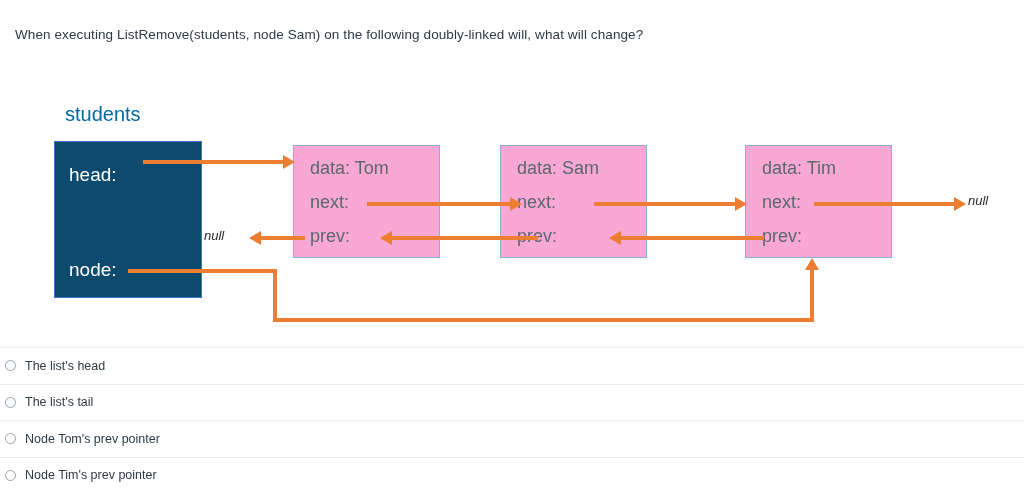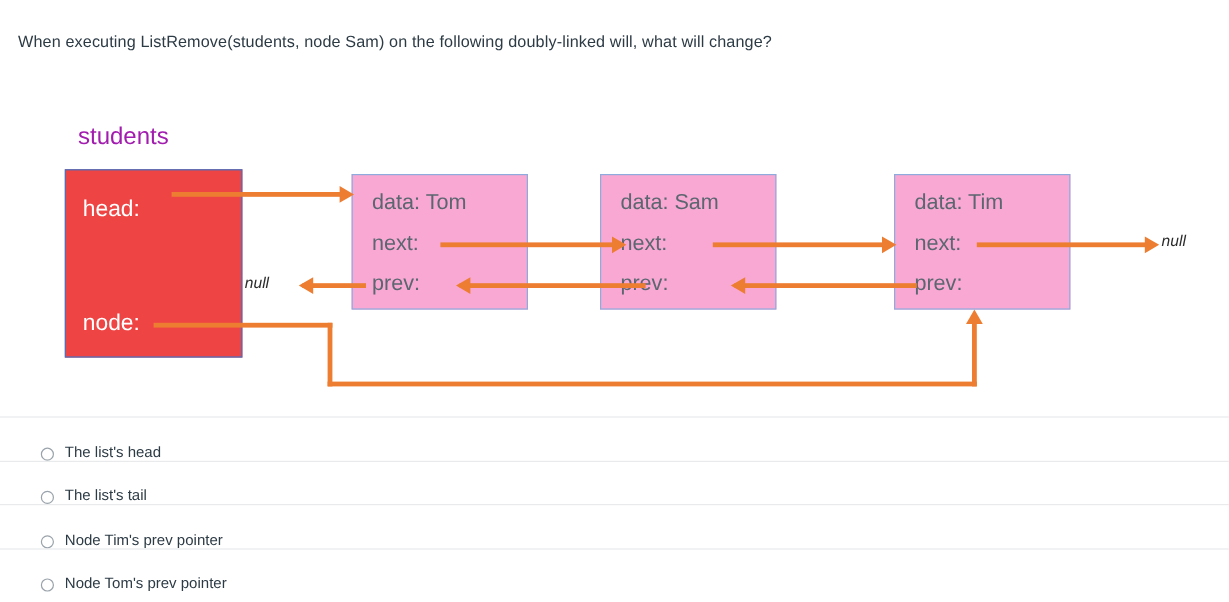--- a/index.html
+++ b/index.html
@@ -34,31 +34,31 @@
     top: 60px;
     width: 1024px;
     height: 285px;
   }
 
   #students-label {
     position: absolute;
     left: 65px;
     top: 43px;
     font-size: 20px;
-    color: #a21caf;
+    color: #0369a1;
     white-space: nowrap;
   }
 
   #students-box {
     position: absolute;
     left: 54px;
     top: 81px;
     width: 148px;
     height: 157px;
-    background: #ef4444;
+    background: #0c4a6e;
     border: 1px solid #4472c4;
     box-sizing: border-box;
   }
   #students-box .field {
     position: absolute;
     left: 14px;
     color: #ffffff;
     font-size: 19px;
     white-space: nowrap;
   }
@@ -138,22 +138,22 @@
     position: absolute;
     left: 0;
     top: 347px;
     width: 1024px;
   }
   .option-row {
     position: relative;
     height: 36.5px;
     border-top: 1px solid #e8eaec;
     display: flex;
-    align-items: flex-end;
-    padding-left: 34px;
+    align-items: center;
+    padding-left: 5px;
     box-sizing: border-box;
   }
   .radio {
     width: 11px;
     height: 11px;
     border: 1px solid #9aa3ab;
     border-radius: 50%;
     box-sizing: border-box;
     flex: 0 0 auto;
   }
@@ -235,21 +235,21 @@
     <span class="option-label">The list's head</span>
   </div>
 
   <div class="option-row">
     <span class="radio"></span>
     <span class="option-label">The list's tail</span>
   </div>
 
   <div class="option-row">
     <span class="radio"></span>
+    <span class="option-label">Node Tom's prev pointer</span>
+  </div>
+
+  <div class="option-row">
+    <span class="radio"></span>
     <span class="option-label">Node Tim's prev pointer</span>
   </div>
 
-  <div class="option-row">
-    <span class="radio"></span>
-    <span class="option-label">Node Tom's prev pointer</span>
-  </div>
-
 </div>
 
 </body></html>

